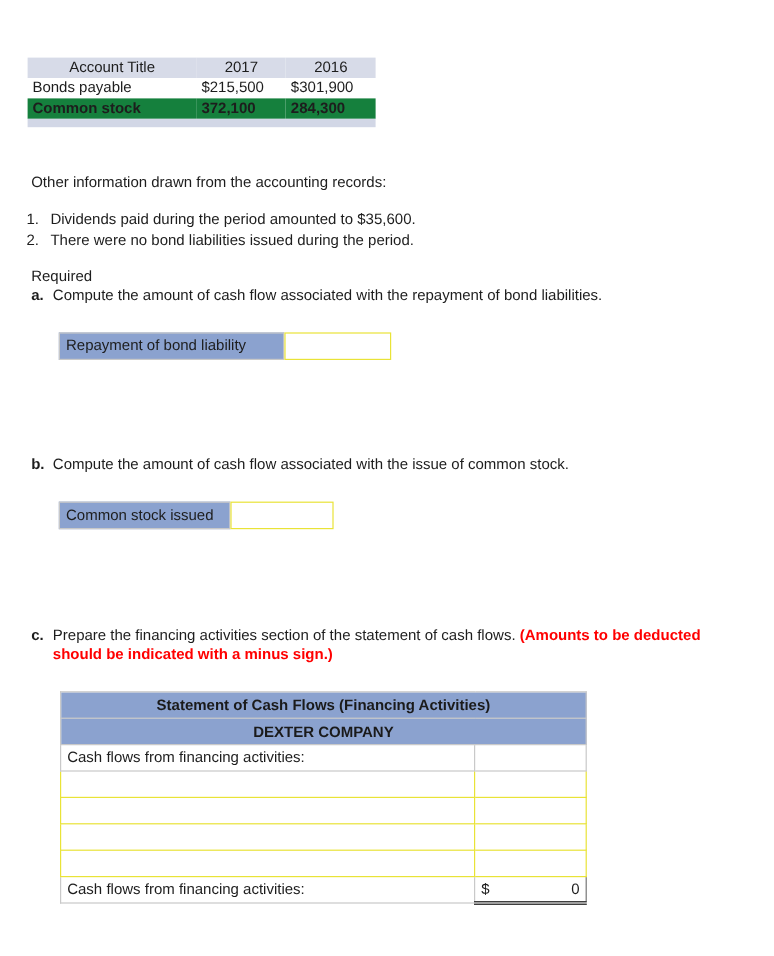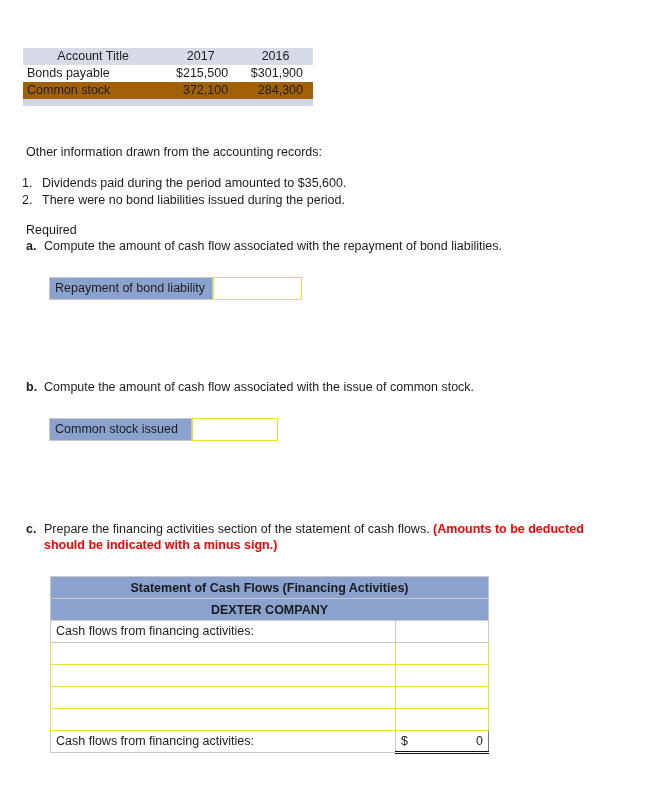--- a/index.html
+++ b/index.html
@@ -40,23 +40,23 @@
   .balances th, .balances td {
     padding: 1px 4px;
     font-weight: normal;
     line-height: 15px;
     white-space: nowrap;
   }
   .balances thead th { background: #d7dbe8; text-align: center; }
   .balances thead th.acct { width: 150px; }
   .balances thead th.yr { width: 70px; }
   .balances tbody tr.r-odd td { background: #ffffff; }
-  .balances tbody tr.r-even td { background: #a16207; }
+  .balances tbody tr.r-even td { background: #15803d; font-weight: bold; }
   .balances td.title { text-align: left; }
-  .balances td.num { text-align: right; padding-right: 10px; }
+  .balances td.num { padding-right: 10px; }
   .balances tfoot td {
     background: #d2d7e6;
     height: 7px;
     padding: 0;
     font-size: 0;
     line-height: 0;
   }
 
   
   .blk { position: absolute; font-size: 12.5px; line-height: 16px; }
@@ -91,21 +91,21 @@
   .answer .inp {
     border: 1px solid #e9e337;
     background: #ffffff;
     box-sizing: border-box;
     font-family: "Liberation Sans", sans-serif;
     font-size: 12.5px;
     padding: 2px 4px;
     outline: none;
   }
   .answer-a { left: 49px; top: 277px; }
-  .answer-a .lbl { width: 164px; }
+  .answer-a .lbl { width: 188px; }
   .answer-a .inp { width: 89px; }
   .answer-b { left: 49px; top: 418px; }
   .answer-b .lbl { width: 143px; }
   .answer-b .inp { width: 86px; }
 
   
   .soc {
     position: absolute;
     left: 50px;
     top: 576px;

